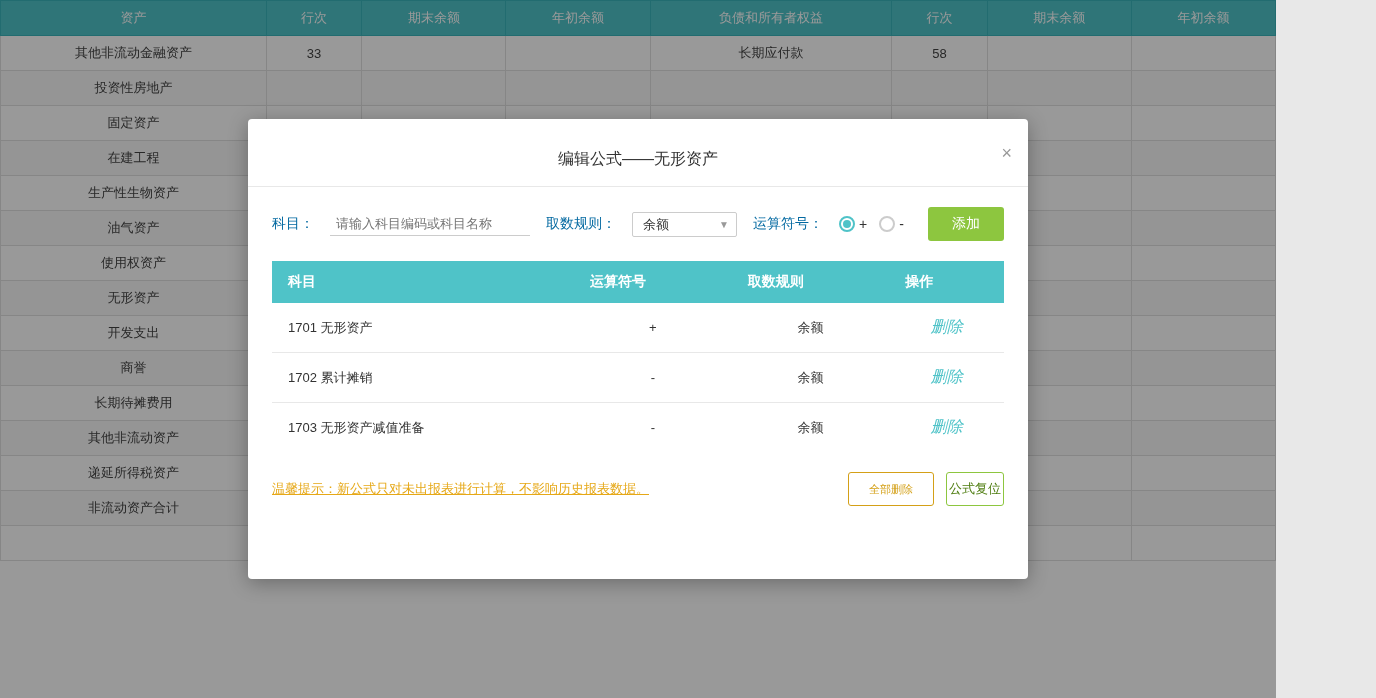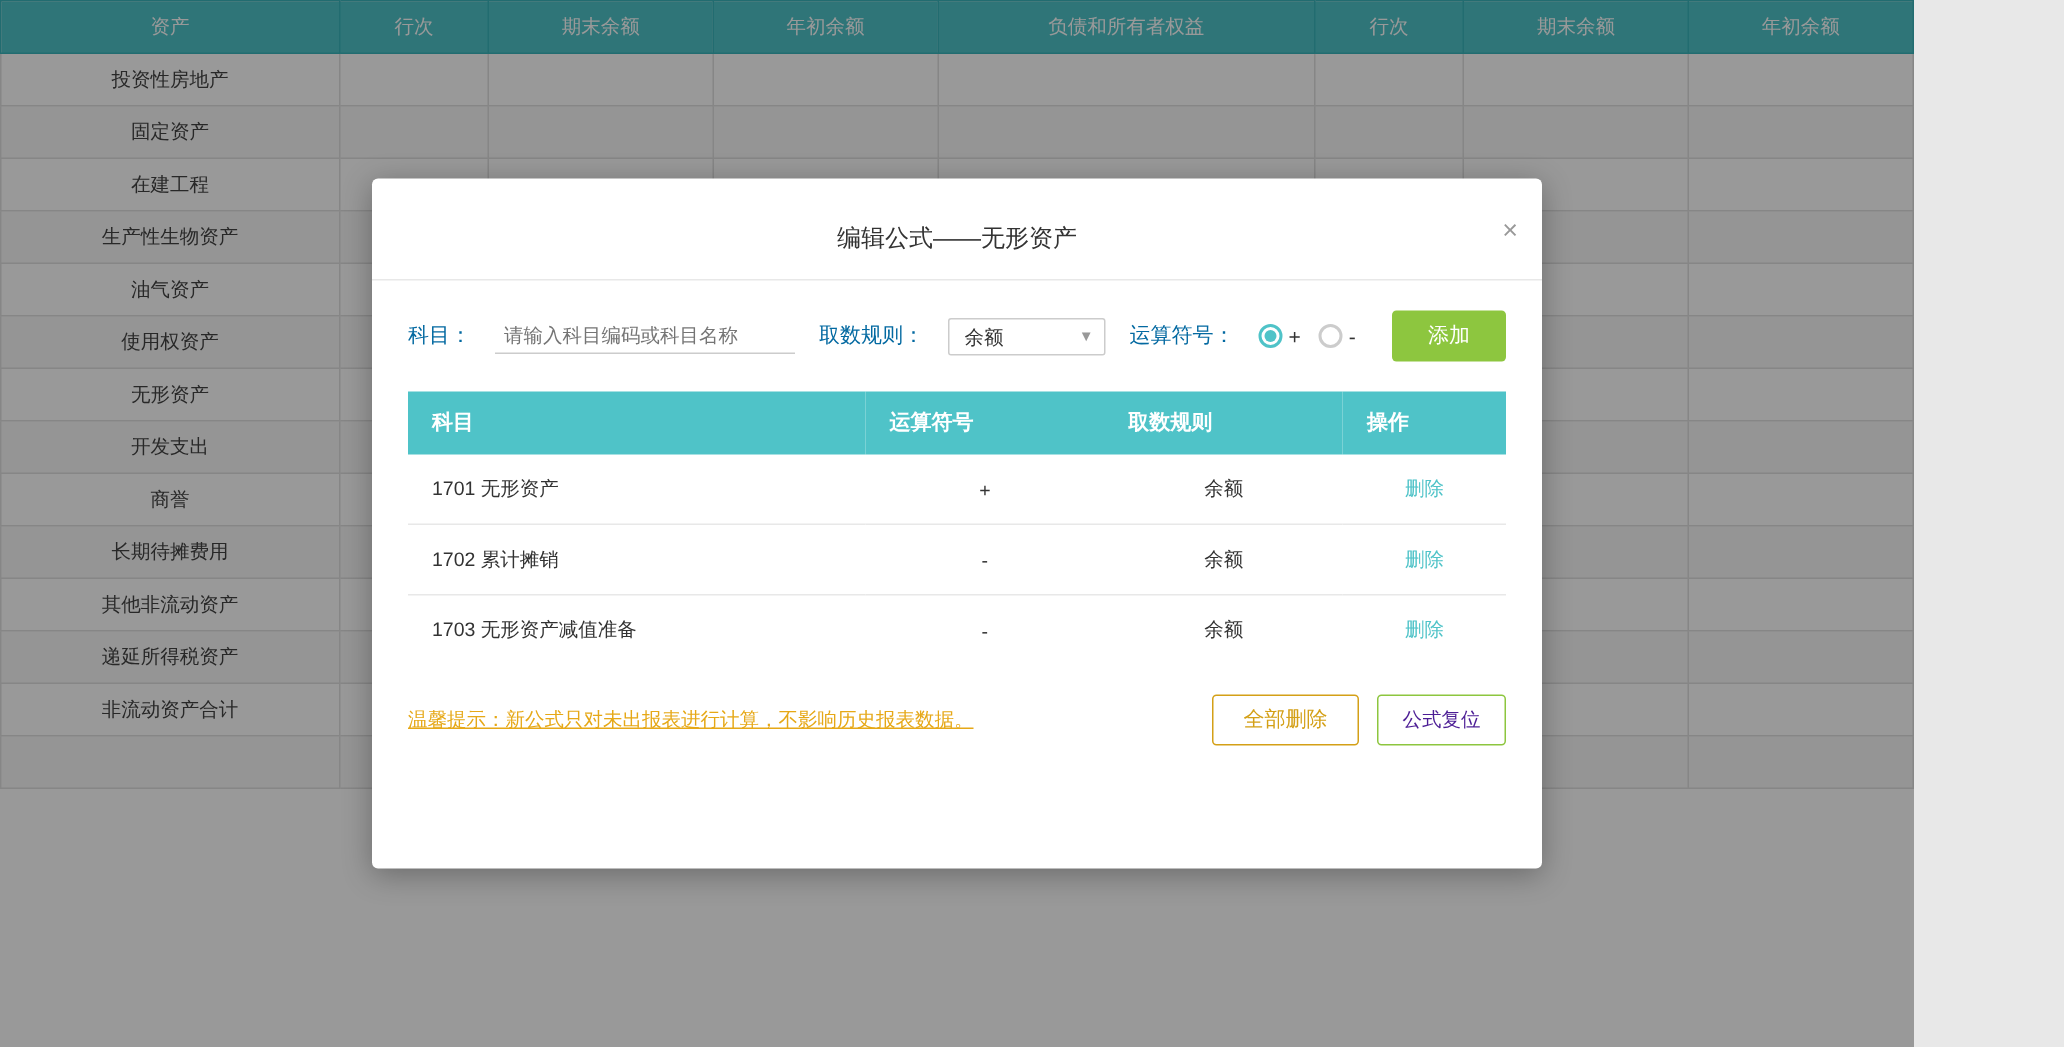--- a/index.html
+++ b/index.html
@@ -235,21 +235,22 @@
     }
 
     .data-table tbody td:first-child {
       text-align: left;
     }
 
     .delete-link {
       color: #4fc3c8;
       cursor: pointer;
       text-decoration: none;
-      font-size: 13px;
+      font-size: 16px;
+      font-style: italic;
     }
 
     
     .modal-footer {
       display: flex;
       align-items: center;
       justify-content: space-between;
       padding: 20px 24px 8px;
     }
 
@@ -263,31 +264,31 @@
       display: flex;
       gap: 12px;
     }
 
     .btn-outline {
       background: #fff;
       border: 1px solid #d4a017;
       color: #d4a017;
       border-radius: 3px;
       padding: 2px 20px;
-      font-size: 14px;
+      font-size: 11px;
       font-family: inherit;
       cursor: pointer;
     }
 
     .btn-outline-green {
       background: #fff;
       border: 1px solid #8dc63f;
-      color: #4c1d95;
+      color: #4d7c0f;
       border-radius: 3px;
-      padding: 7px 16px;
+      padding: 7px 2px;
       font-size: 13px;
       font-family: inherit;
       cursor: pointer;
     }
   </style>
 </head>
 <body>
 
 <div class="bg-table-wrapper">
   <table class="bg-table">
@@ -297,20 +298,30 @@
         <th>行次</th>
         <th>期末余额</th>
         <th>年初余额</th>
         <th>负债和所有者权益</th>
         <th>行次</th>
         <th>期末余额</th>
         <th>年初余额</th>
       </tr>
     </thead>
     <tbody>
+      <tr>
+        <td>其他非流动金融资产</td>
+        <td>33</td>
+        <td></td>
+        <td></td>
+        <td>长期应付款</td>
+        <td>58</td>
+        <td></td>
+        <td></td>
+      </tr>
       <tr>
         <td>投资性房地产</td>
         <td></td>
         <td></td>
         <td></td>
         <td></td>
         <td></td>
         <td></td>
         <td></td>
       </tr>

